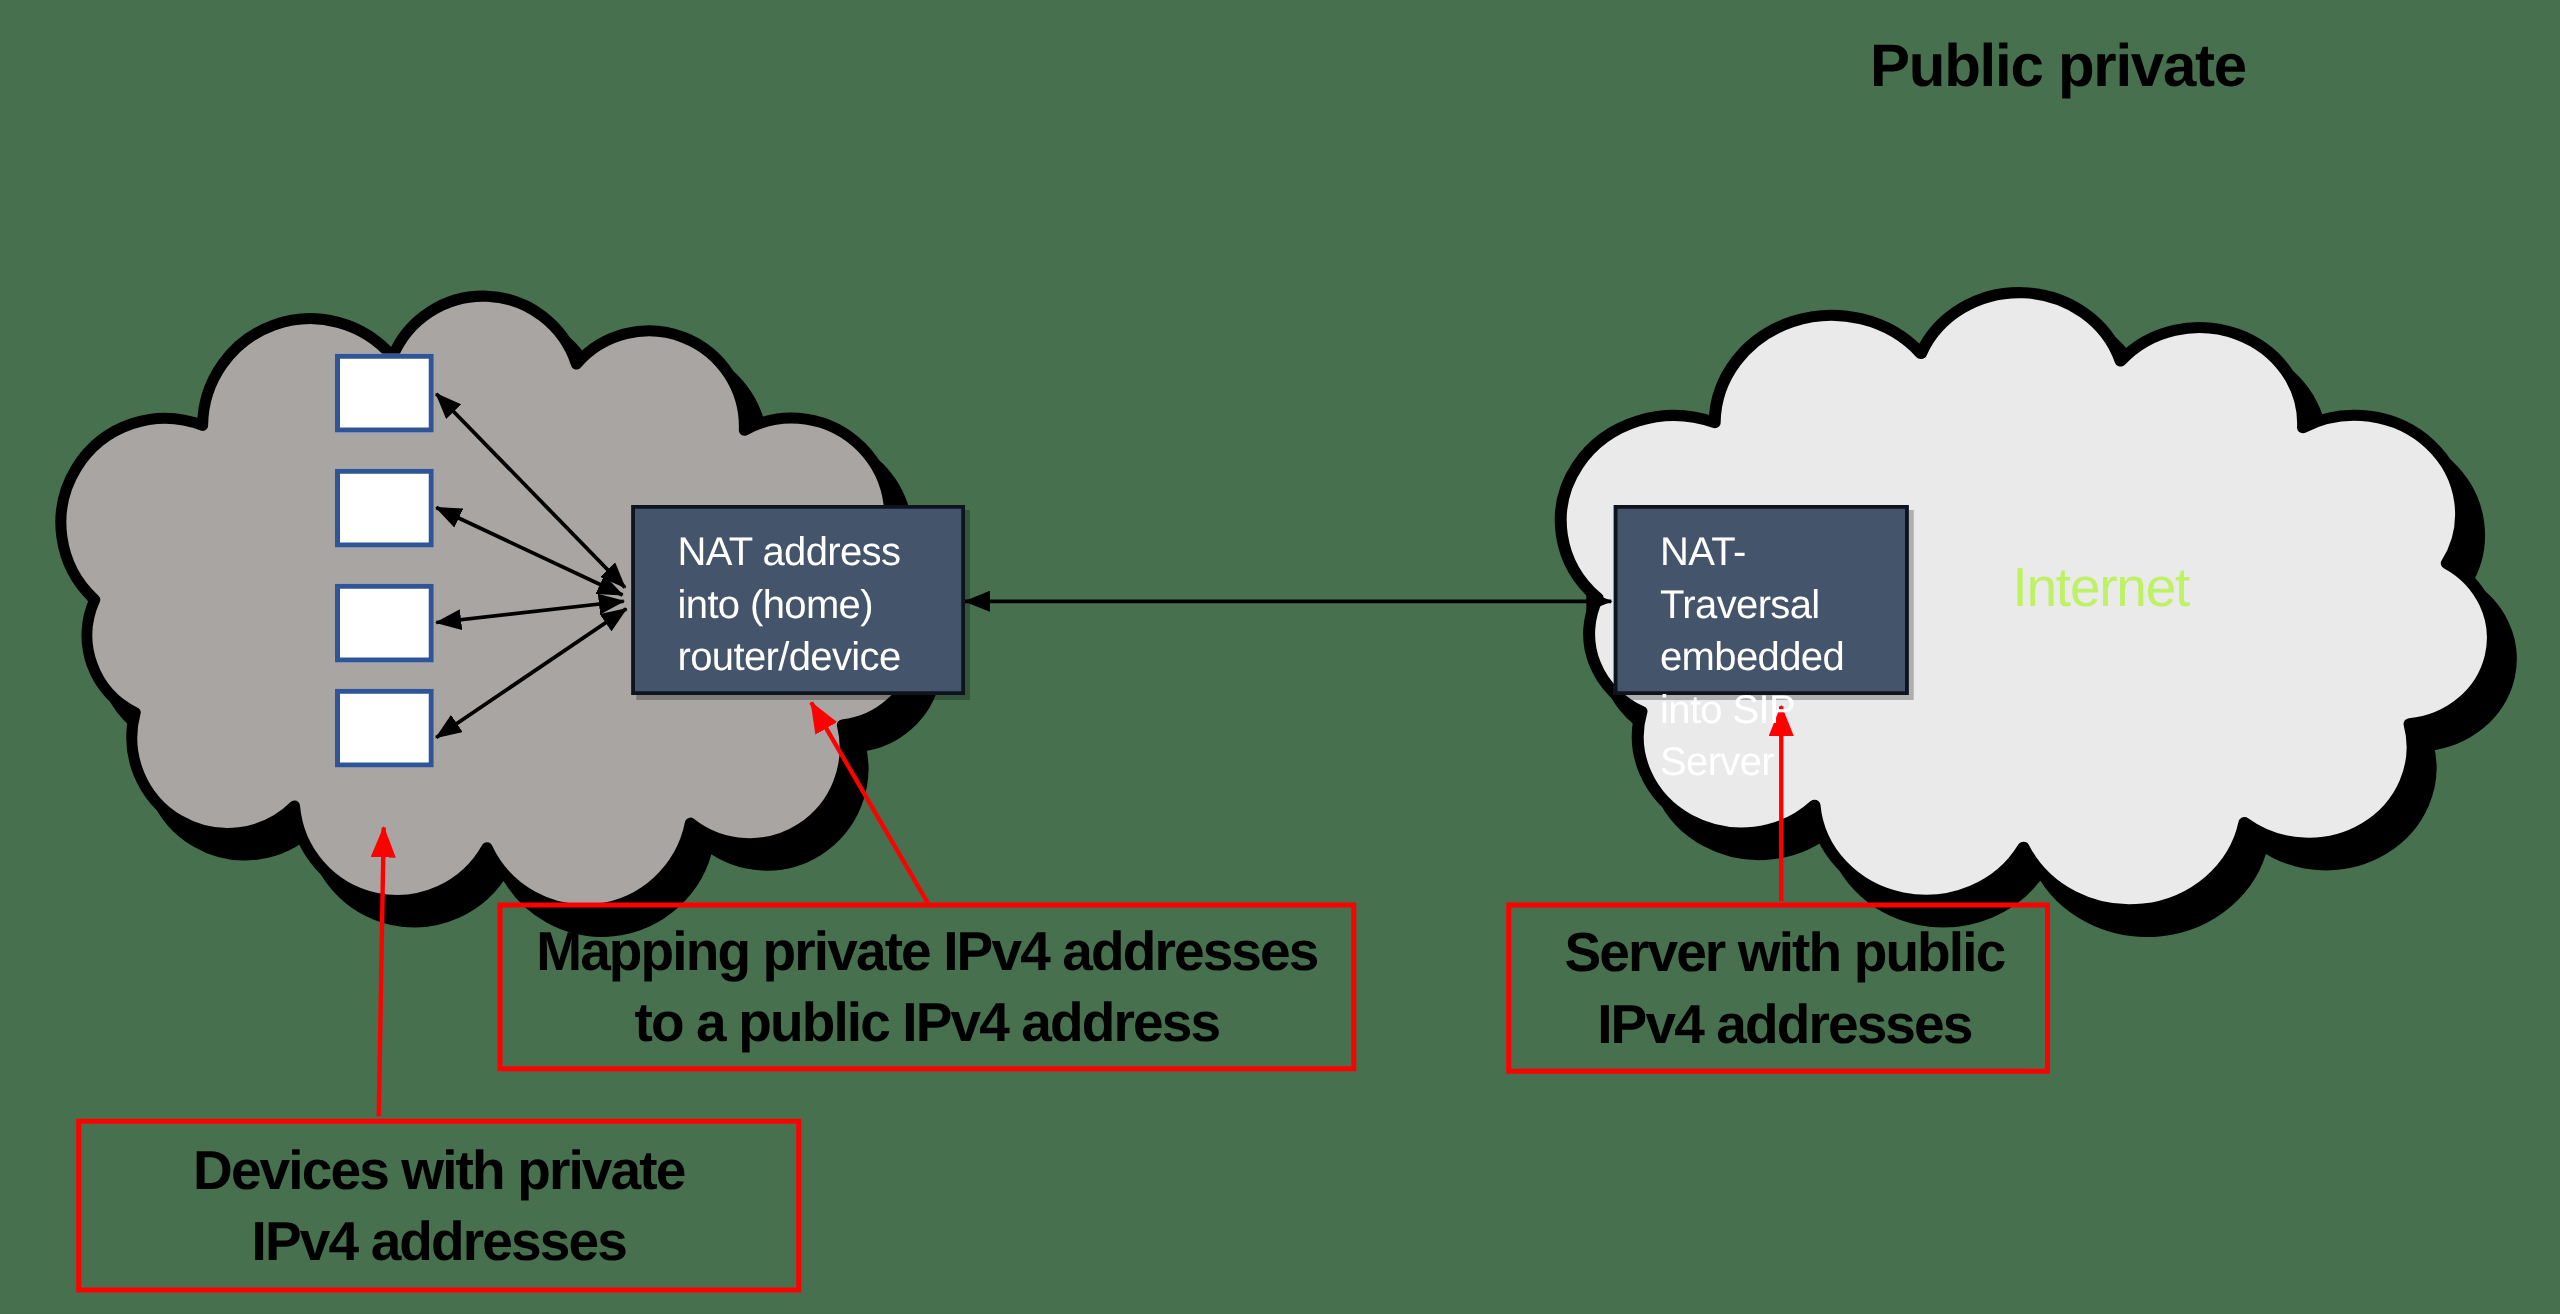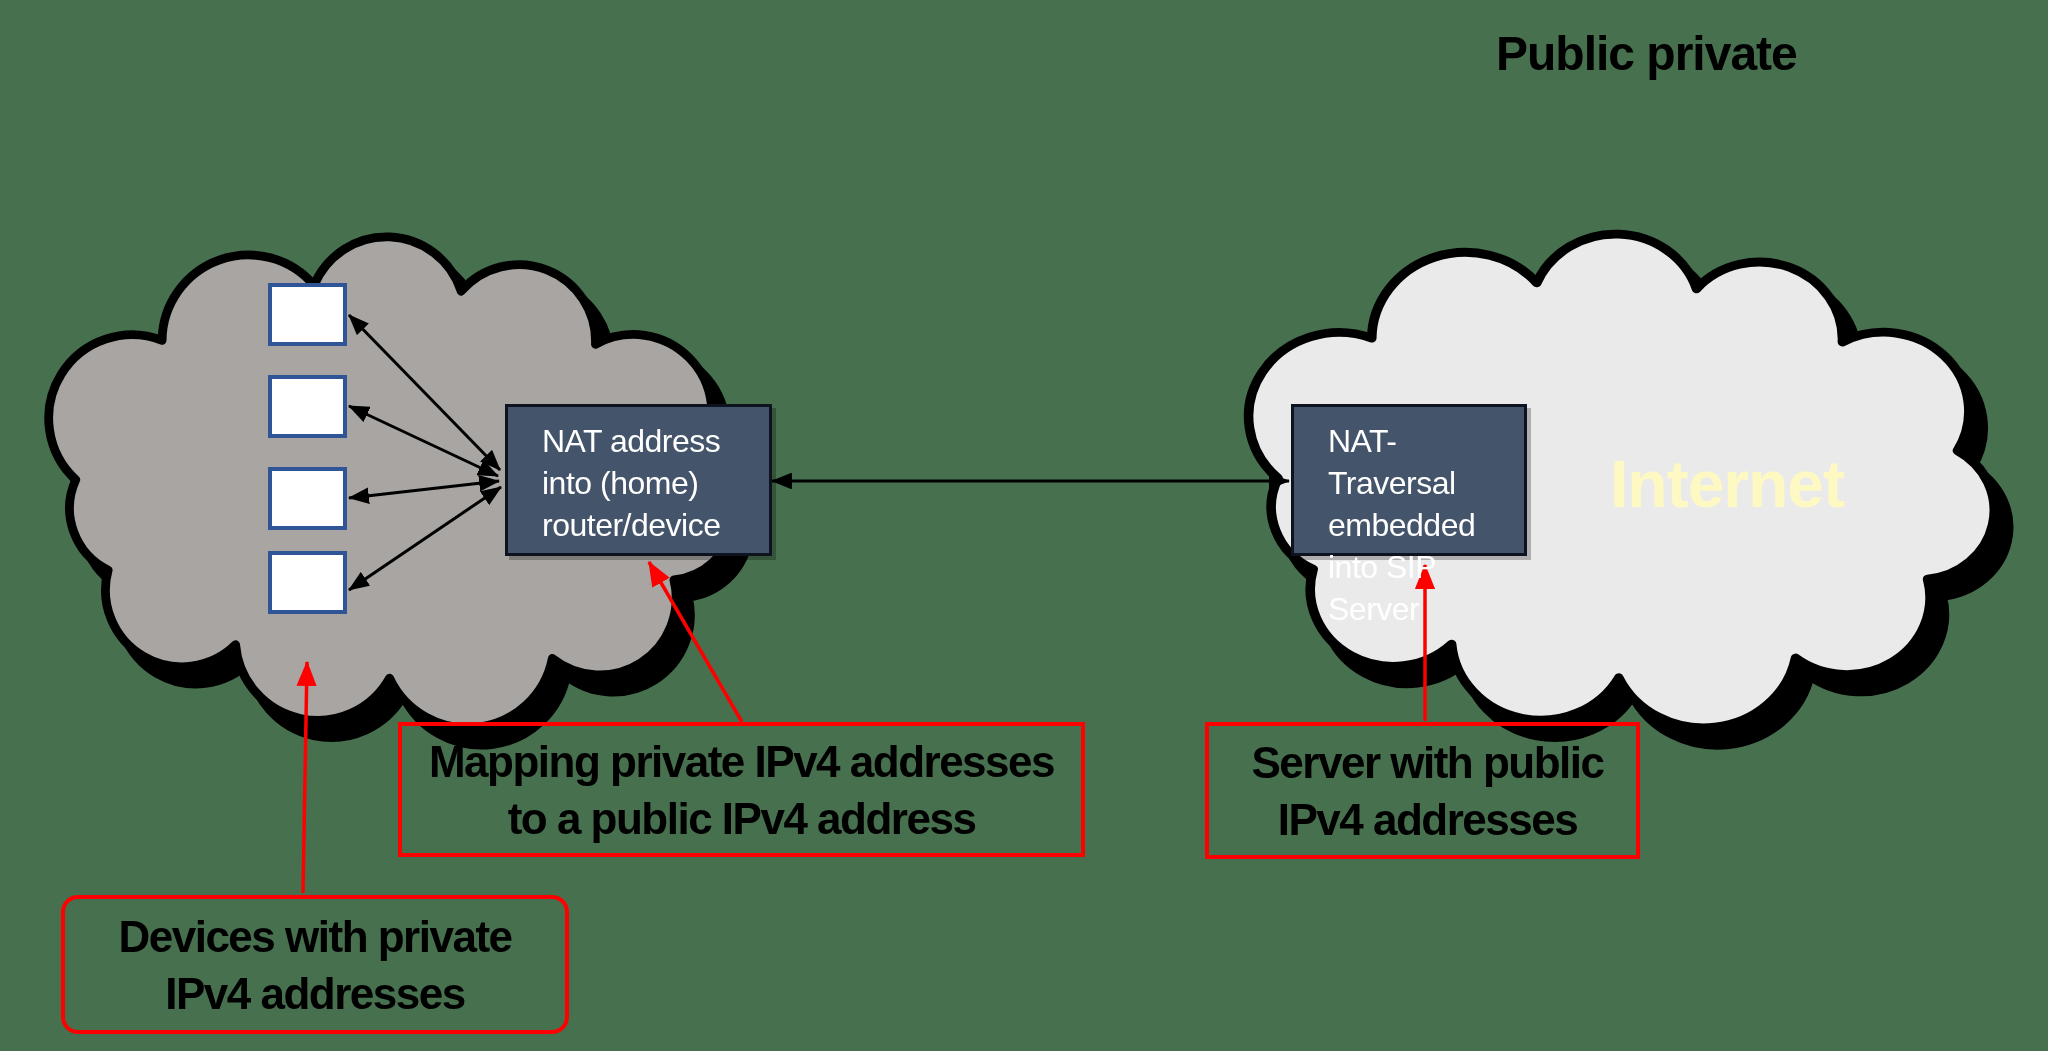--- a/index.html
+++ b/index.html
@@ -29,21 +29,21 @@
   .natbox{
     position:absolute;box-sizing:border-box;
     background:var(--c-node-fill,#44546A);
     border:3px solid #0d1420;
     color:var(--c-node-text,#fff);
     font-size:32px;line-height:42px;letter-spacing:-0.5px;
     padding:13px 8px 0 34px;white-space:pre-line;
     box-shadow:4px 4px 0 rgba(0,0,0,0.25);
   }
   .internet-label{
-    position:absolute;color:#fef9c3;font-size:66px;font-weight:700;letter-spacing:-1px;
+    position:absolute;color:#bef264;font-size:44px;font-weight:400;letter-spacing:-1px;
   }
   .device{
     position:absolute;width:79px;height:63px;box-sizing:border-box;
     background:#ffffff;border:4px solid var(--c-device-border,#2F5597);
   }
   .redbox{
     position:absolute;box-sizing:border-box;
     border:4px solid var(--c-annotation-red,#FF0000);
     color:var(--c-text,#000);font-weight:700;font-size:44px;line-height:57px;
     letter-spacing:-1.5px;text-align:center;white-space:pre-line;
@@ -116,16 +116,16 @@
   <div class="natbox" style="left:1291px;top:404px;width:236px;height:152px;">NAT-Traversal
 embedded
 into SIP Server</div>
 
   <div class="internet-label" style="left:1610px;top:446px;">Internet</div>
 
   <div class="redbox" style="left:398px;top:722px;width:687px;height:135px;">Mapping private IPv4 addresses
 to a public IPv4 address</div>
   <div class="redbox" style="left:1205px;top:722px;width:435px;height:137px;padding-left:10px;">Server with public
 IPv4 addresses</div>
-  <div class="redbox" style="left:61px;top:895px;width:508px;height:139px;border-radius:17px;">Devices with private
+  <div class="redbox" style="left:61px;top:895px;width:580px;height:139px;">Devices with private
 IPv4 addresses</div>
 
 </div>
 
 </body></html>

